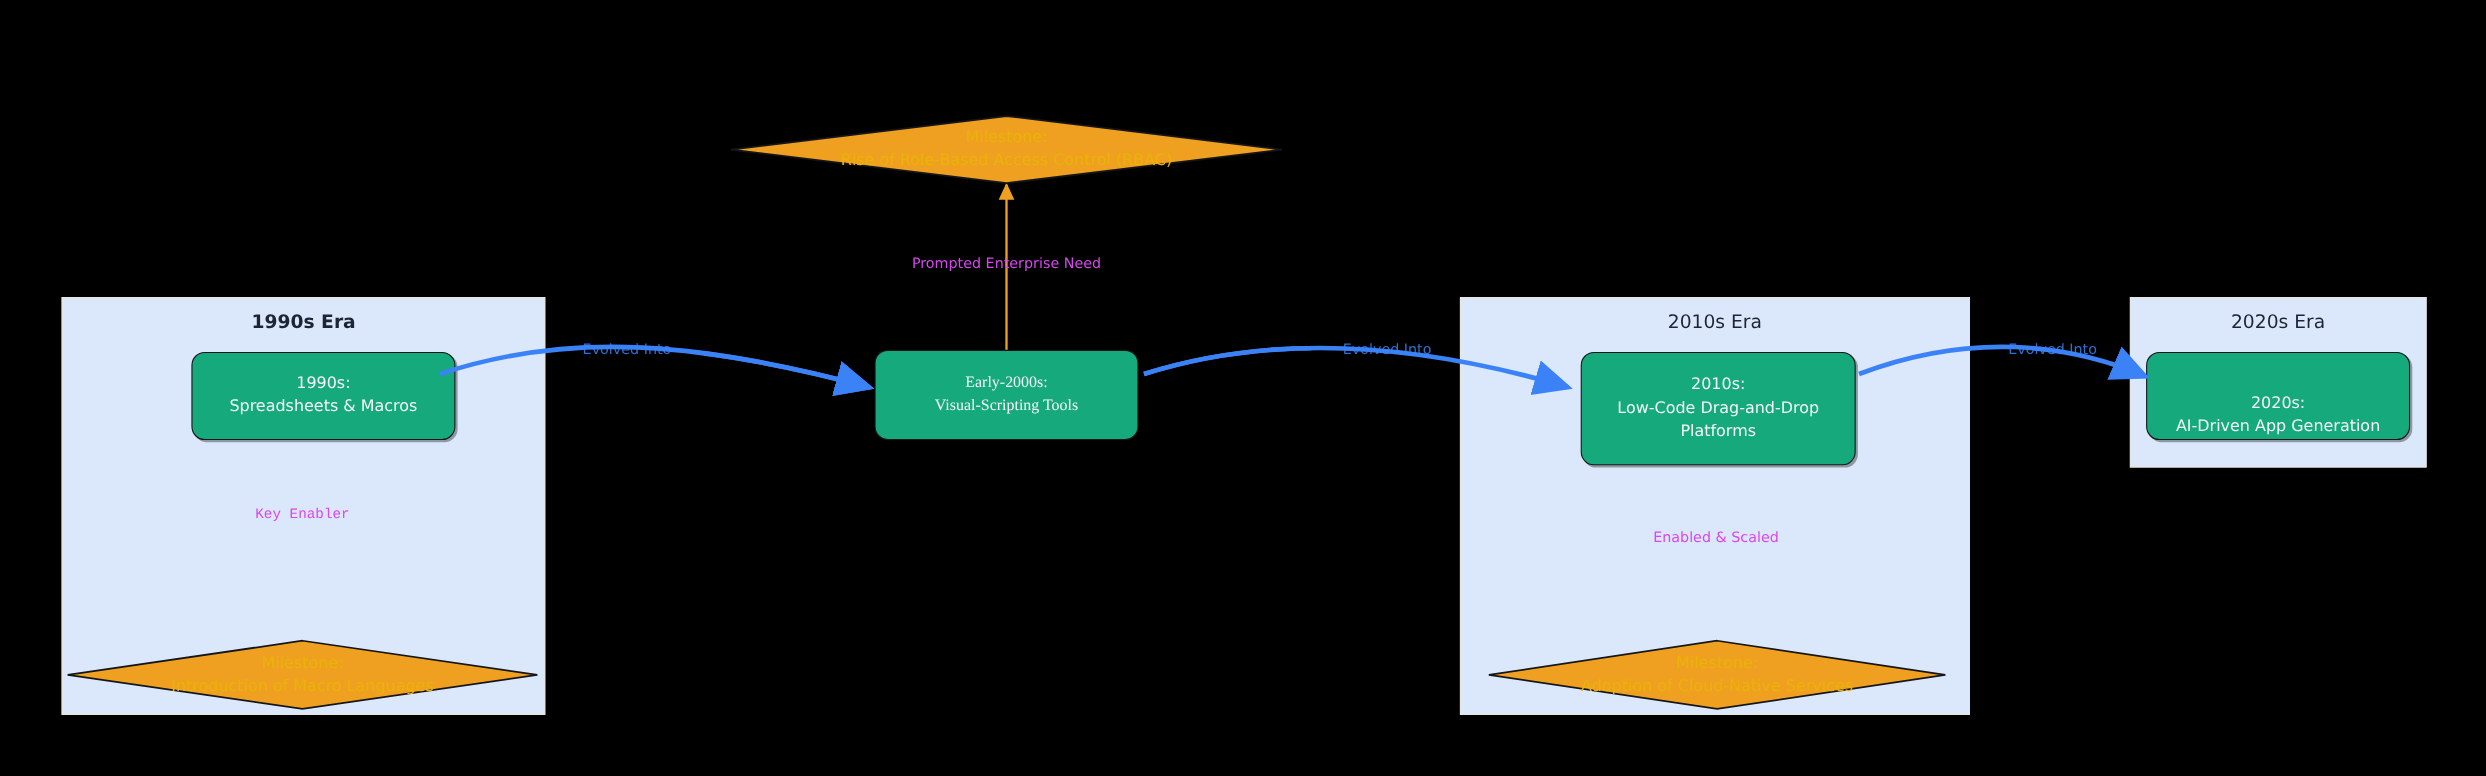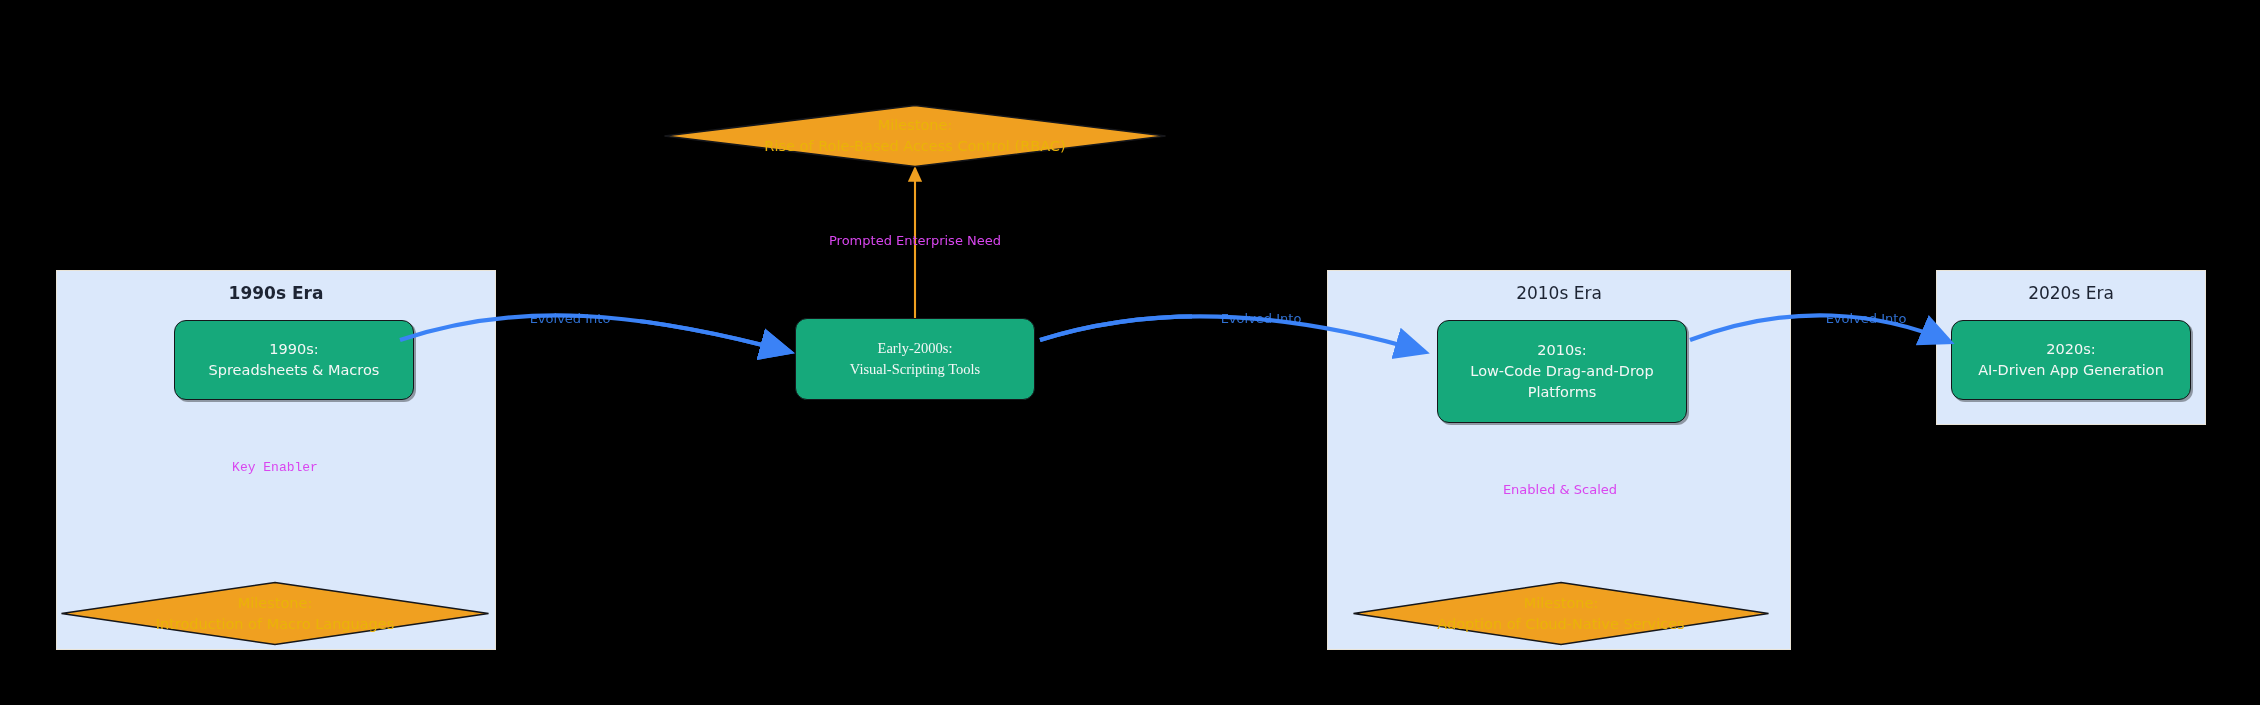--- a/index.html
+++ b/index.html
@@ -112,21 +112,21 @@
       <polygon points="209,1.5 416.5,32.5 209,63.5 1.5,32.5" fill="#f0a020" stroke="#15161a" stroke-width="1.6"></polygon>
     </svg>
     <div class="diamond-label">Milestone:
 Adoption of Cloud-Native Services</div>
   </div>
 
   <div class="cluster" style="left:1936px;top:270px;width:270px;height:155px;">
     <div class="cluster-title">2020s Era</div>
   </div>
 
-  <div class="node" style="left:1951px;top:320px;width:240px;height:80px;">
+  <div class="node" style="left:1951px;top:320px;width:240px;height:80px;align-items:flex-end;">
     <div class="node-label">2020s:
 AI-Driven App Generation</div>
   </div>
 
   <div class="occluder" style="left:496px;top:270px;width:144px;height:380px;"></div>
   <div class="occluder" style="left:1192px;top:270px;width:135px;height:380px;"></div>
   <div class="occluder" style="left:1791px;top:270px;width:145px;height:380px;"></div>
 
   <div class="edge-label on-blue" style="left:500px;top:311px;width:140px;">
     <span>Evolved Into</span>

